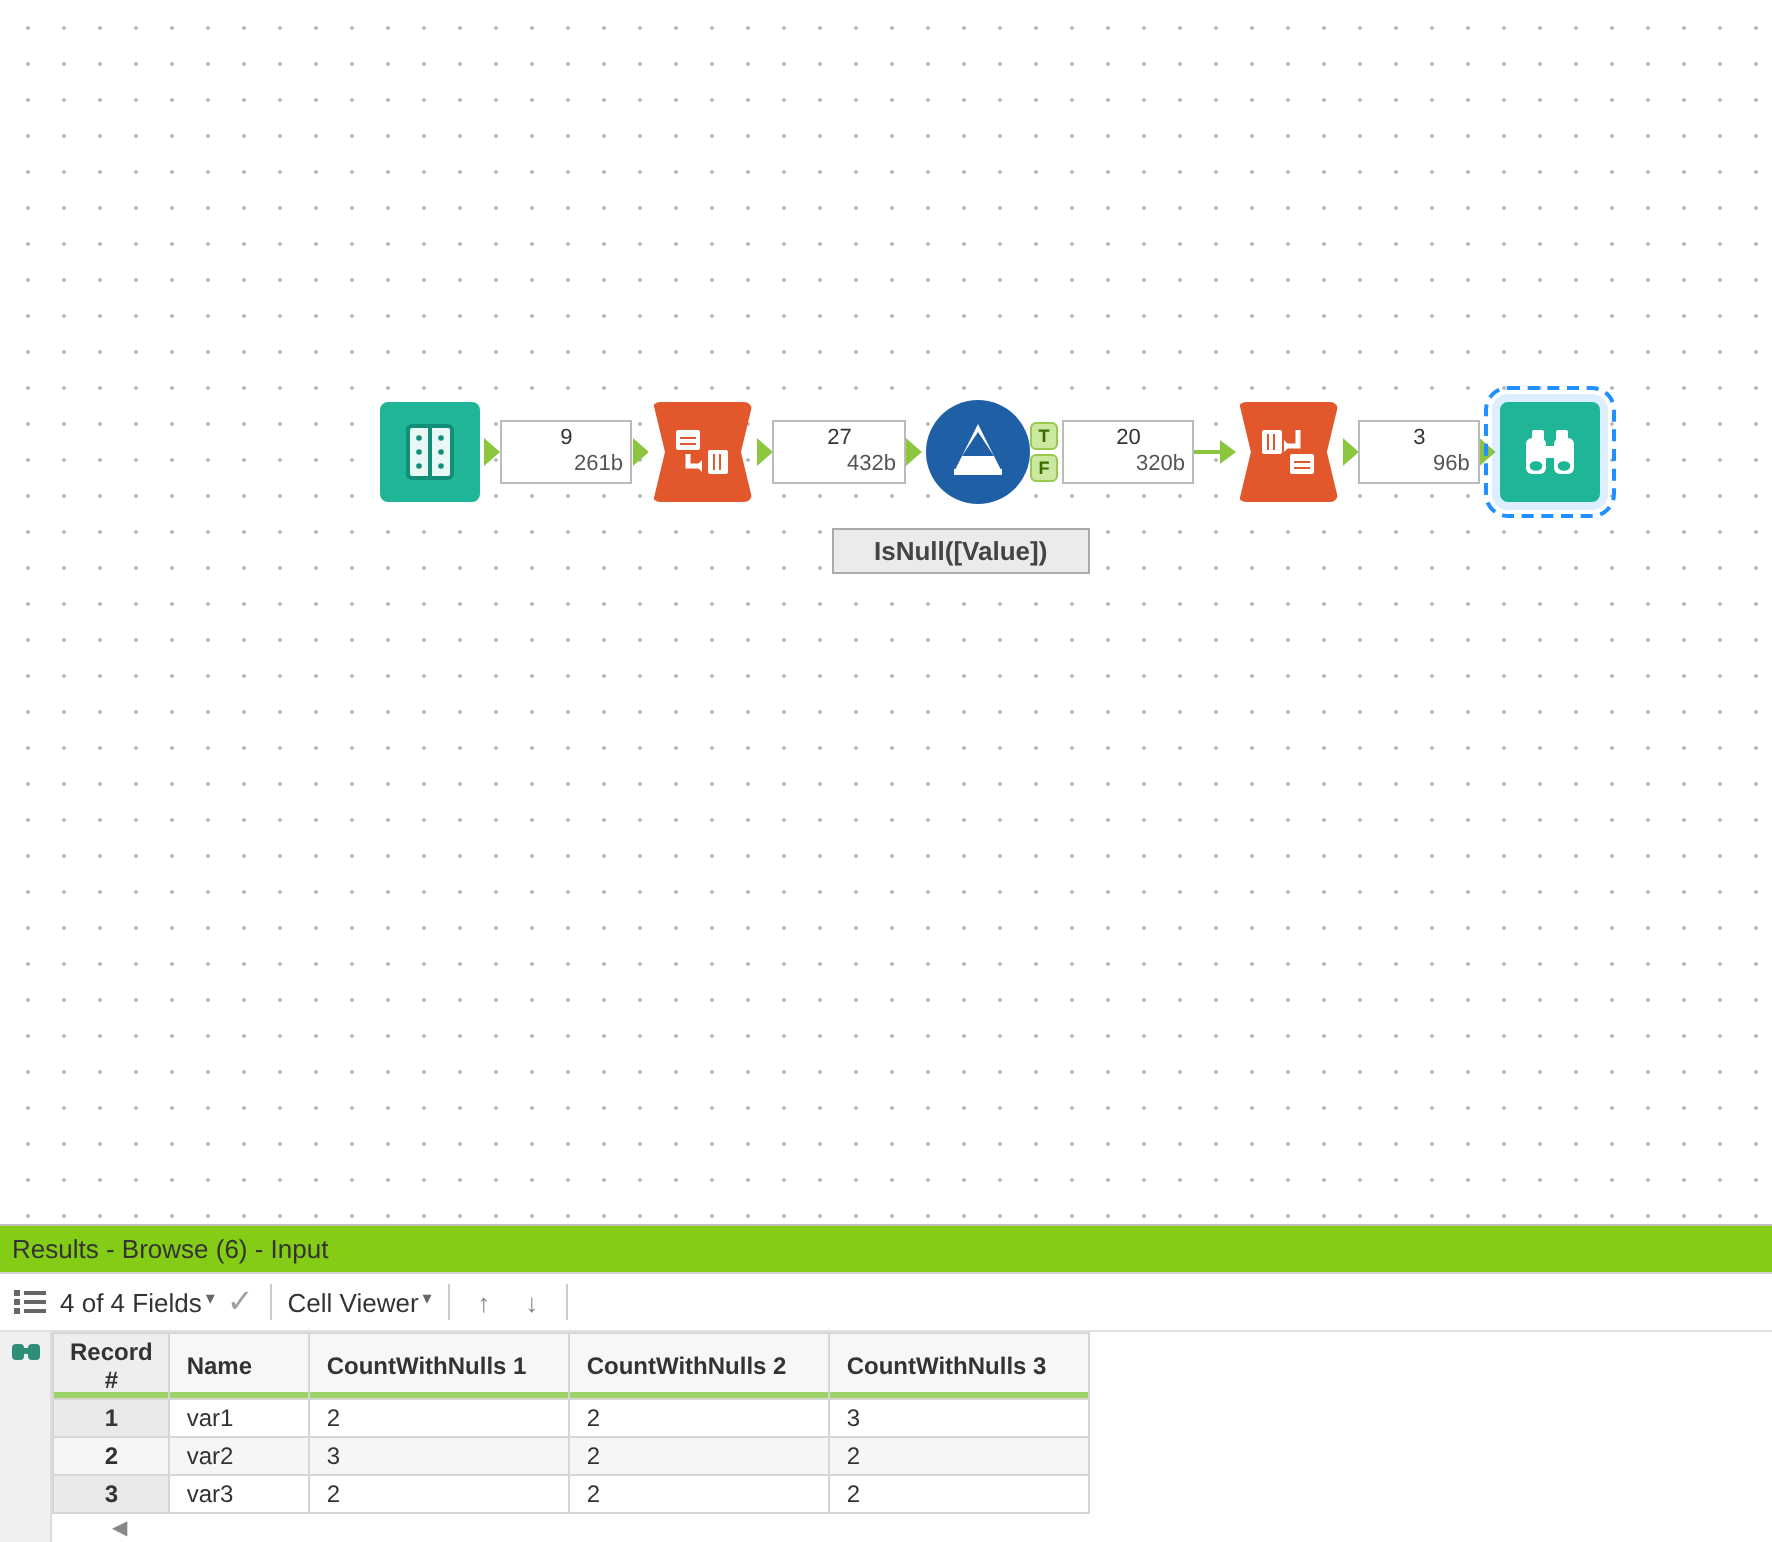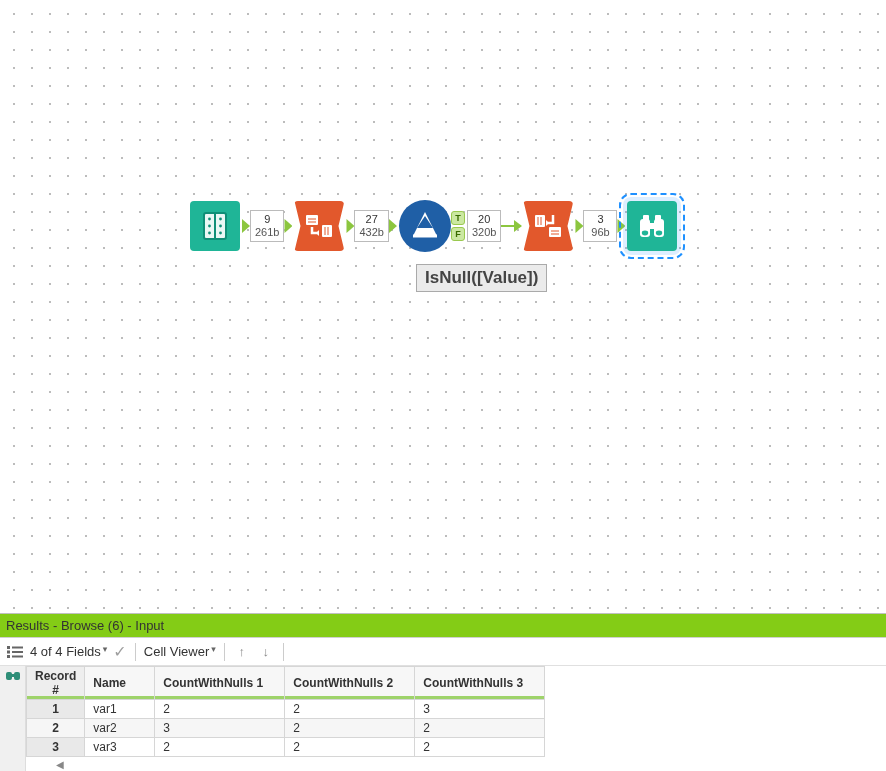--- a/index.html
+++ b/index.html
@@ -63,21 +63,21 @@
     .infobox {
       background: #fff;
       border: 1px solid #bbb;
       padding: 2px 4px;
       text-align: center;
       font-size: 11px;
       line-height: 1.2;
       min-width: 34px;
     }
     .infobox .n { font-weight: 400; }
-    .infobox .b { color: #555; }
+    .infobox .b { color: #555; margin-left: 32px; }
     .between { display:flex;align-items:center;gap:0; }
     .tf-col { display:flex;flex-direction:column;gap:2px; margin-left: -2px;}
     .tf {
       width: 14px; height: 14px;
       border-radius: 3px;
       font-size: 9px; font-weight: bold;
       display:flex;align-items:center;justify-content:center;
       background: #cbe8a1; color: #3a6b00;
       border:1px solid #9ac94f;
     }
@@ -86,21 +86,21 @@
       width: 20px; height: 2px; background: #8cc63f;
       position: relative;
     }
     .arrowline::after{
       content:"";position:absolute;right:-1px;top:-5px;
       border-left:8px solid #8cc63f;border-top:6px solid transparent;border-bottom:6px solid transparent;
     }
     .label-box {
       position:absolute; left: 226px; top: 64px;
       background:#ebebeb;border:1px solid #aaa;
-      padding: 3px 8px; font-size: 17px; color:#444;
+      padding: 3px 20px; font-size: 13px; color:#444;
       font-weight: 600; white-space: nowrap;
     }
     
     .panel {
       border-top: 1px solid #c0c0c0;
       background: #84cc16;
     }
     .panel-title {
       padding: 4px 6px;
       font-size: 13px;

